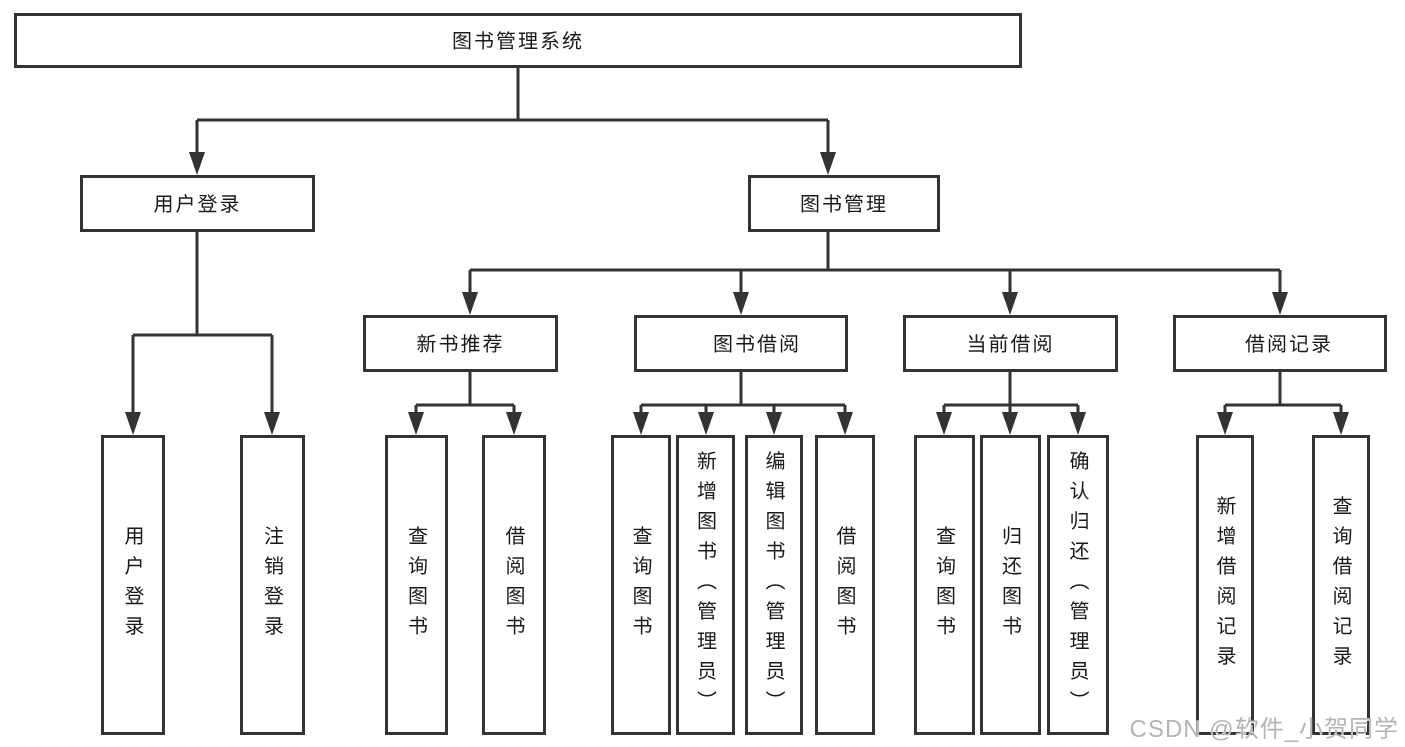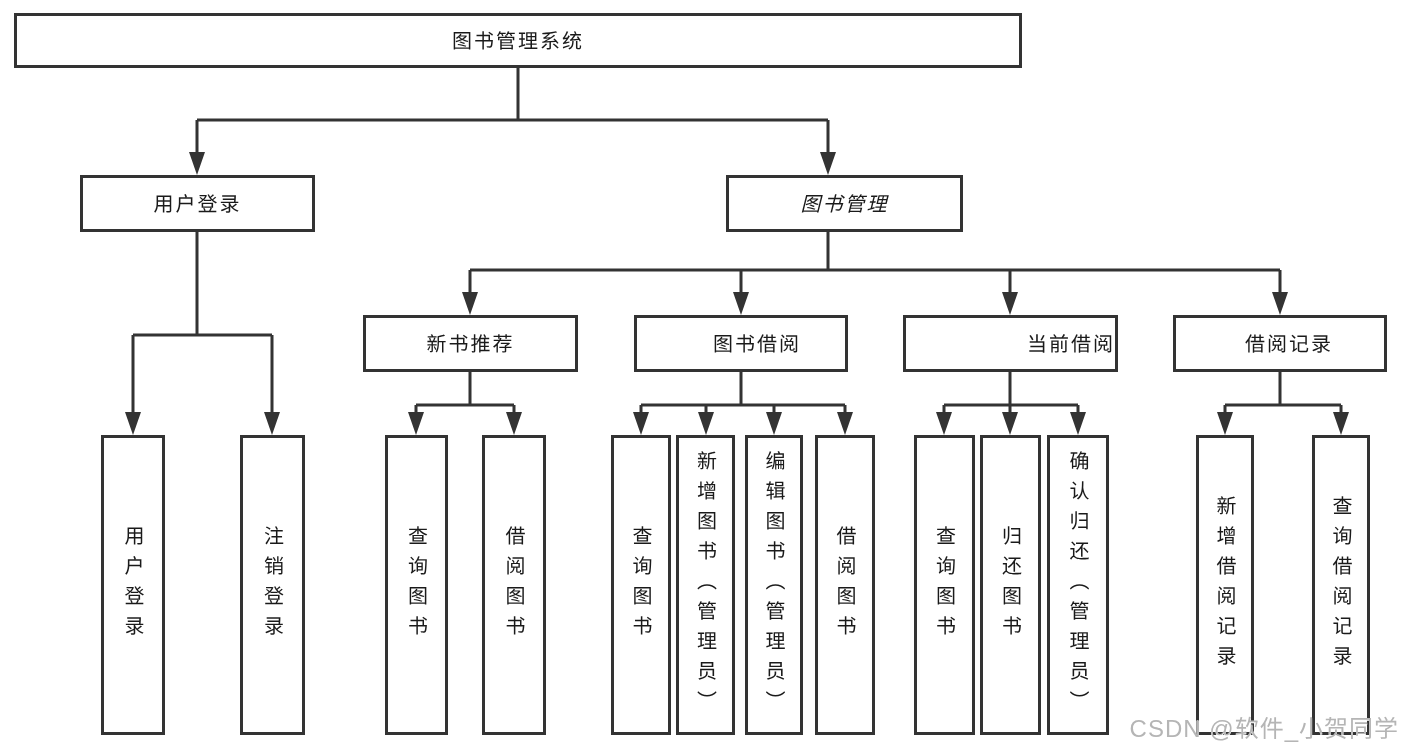--- a/index.html
+++ b/index.html
@@ -68,31 +68,31 @@
     </g>
   </svg>
 
   <div class="node" style="left:14px;top:13px;width:1008px;height:55px;">
     <span>图书管理系统</span>
   </div>
 
   <div class="node" style="left:80px;top:175px;width:235px;height:57px;">
     <span>用户登录</span>
   </div>
-  <div class="node" style="left:726px;top:175px;width:237px;height:57px;font-style:italic;">
+  <div class="node" style="left:748px;top:175px;width:192px;height:57px;">
     <span>图书管理</span>
   </div>
 
-  <div class="node" style="left:363px;top:315px;width:215px;height:57px;">
+  <div class="node" style="left:363px;top:315px;width:195px;height:57px;">
     <span>新书推荐</span>
   </div>
   <div class="node" style="left:634px;top:315px;width:214px;height:57px;padding-left:32px;">
     <span>图书借阅</span>
   </div>
-  <div class="node" style="left:903px;top:315px;width:215px;height:57px;justify-content:flex-end;">
+  <div class="node" style="left:903px;top:315px;width:215px;height:57px;">
     <span>当前借阅</span>
   </div>
   <div class="node" style="left:1173px;top:315px;width:214px;height:57px;padding-left:18px;">
     <span>借阅记录</span>
   </div>
 
   <div class="node leaf" style="left:101px;top:435px;width:64px;height:300px;">
     <span>用户登录</span>
   </div>
   <div class="node leaf" style="left:240px;top:435px;width:65px;height:300px;">

